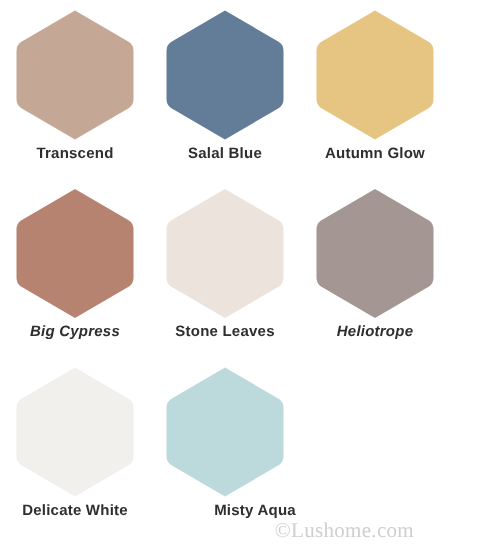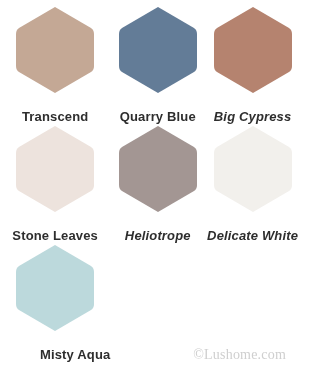--- a/index.html
+++ b/index.html
@@ -50,34 +50,34 @@
     display: block;
   }
 
   .hex-svg {
     display: block;
     width: 80px;
     height: 88px;
   }
 
   .swatch-label {
-    margin-top: 16px;
+    margin-top: 4px;
     font-family: "Liberation Sans", sans-serif;
-    font-size: 13px;
+    font-size: 10px;
     font-weight: bold;
     color: #2e2e2e;
     letter-spacing: 0.15px;
     text-align: right;
     line-height: 1;
     white-space: nowrap;
   }
 
   .watermark {
     position: absolute;
-    right: 14px;
+    right: 24px;
     bottom: 6px;
     font-family: "Liberation Serif", serif;
     font-size: 14px;
     color: #cfcfcf;
     letter-spacing: 0.2px;
     white-space: nowrap;
     line-height: 1;
     -webkit-user-select: none;
     user-select: none;
   }
@@ -100,24 +100,32 @@
       </span>
       <div class="swatch-label" style="color: rgb(46, 46, 46);">Transcend</div>
     </div>
 
     <div class="swatch-cell">
       <span class="hex-wrap">
         <svg class="hex-svg" viewBox="0 0 80 88" xmlns="http://www.w3.org/2000/svg">
           <path d="M40 1 L76 22 Q79 24 79 28 L79 60 Q79 64 76 66 L40 87 Q40 87 40 87 L4 66 Q1 64 1 60 L1 28 Q1 24 4 22 Z" fill="#637C97"></path>
         </svg>
       </span>
-      <div class="swatch-label" style="color: rgb(46, 46, 46);">Quarry Blue</div>
+      <div class="swatch-label" style="color: rgb(46, 46, 46);">Salal Blue</div>
     </div>
 
 
+    <div class="swatch-cell">
+      <span class="hex-wrap">
+        <svg class="hex-svg" viewBox="0 0 80 88" xmlns="http://www.w3.org/2000/svg">
+          <path d="M40 1 L76 22 Q79 24 79 28 L79 60 Q79 64 76 66 L40 87 Q40 87 40 87 L4 66 Q1 64 1 60 L1 28 Q1 24 4 22 Z" fill="#E6C583"></path>
+        </svg>
+      </span>
+      <div class="swatch-label" style="color: rgb(46, 46, 46);">Autumn Glow</div>
+    </div>
 
     <div class="swatch-cell">
       <span class="hex-wrap">
         <svg class="hex-svg" viewBox="0 0 80 88" xmlns="http://www.w3.org/2000/svg">
           <path d="M40 1 L76 22 Q79 24 79 28 L79 60 Q79 64 76 66 L40 87 Q40 87 40 87 L4 66 Q1 64 1 60 L1 28 Q1 24 4 22 Z" fill="#B5836F"></path>
         </svg>
       </span>
       <div class="swatch-label" style="color: rgb(46, 46, 46); font-style: italic;">Big Cypress</div>
     </div>
 
@@ -138,21 +146,21 @@
       </span>
       <div class="swatch-label" style="color: rgb(46, 46, 46); font-style: italic;">Heliotrope</div>
     </div>
 
     <div class="swatch-cell">
       <span class="hex-wrap">
         <svg class="hex-svg" viewBox="0 0 80 88" xmlns="http://www.w3.org/2000/svg">
           <path d="M40 1 L76 22 Q79 24 79 28 L79 60 Q79 64 76 66 L40 87 Q40 87 40 87 L4 66 Q1 64 1 60 L1 28 Q1 24 4 22 Z" fill="#F2F0EC"></path>
         </svg>
       </span>
-      <div class="swatch-label" style="color: rgb(46, 46, 46); font-style: italic;">Delicate White</div>
+      <div class="swatch-label" style="color: rgb(46, 46, 46);">Delicate White</div>
     </div>
 
     <div class="swatch-cell">
       <span class="hex-wrap">
         <svg class="hex-svg" viewBox="0 0 80 88" xmlns="http://www.w3.org/2000/svg">
           <path d="M40 1 L76 22 Q79 24 79 28 L79 60 Q79 64 76 66 L40 87 Q40 87 40 87 L4 66 Q1 64 1 60 L1 28 Q1 24 4 22 Z" fill="#BCD9DC"></path>
         </svg>
       </span>
       <div class="swatch-label" style="color: rgb(46, 46, 46); padding-left: 40px;">Misty Aqua</div>
     </div>

